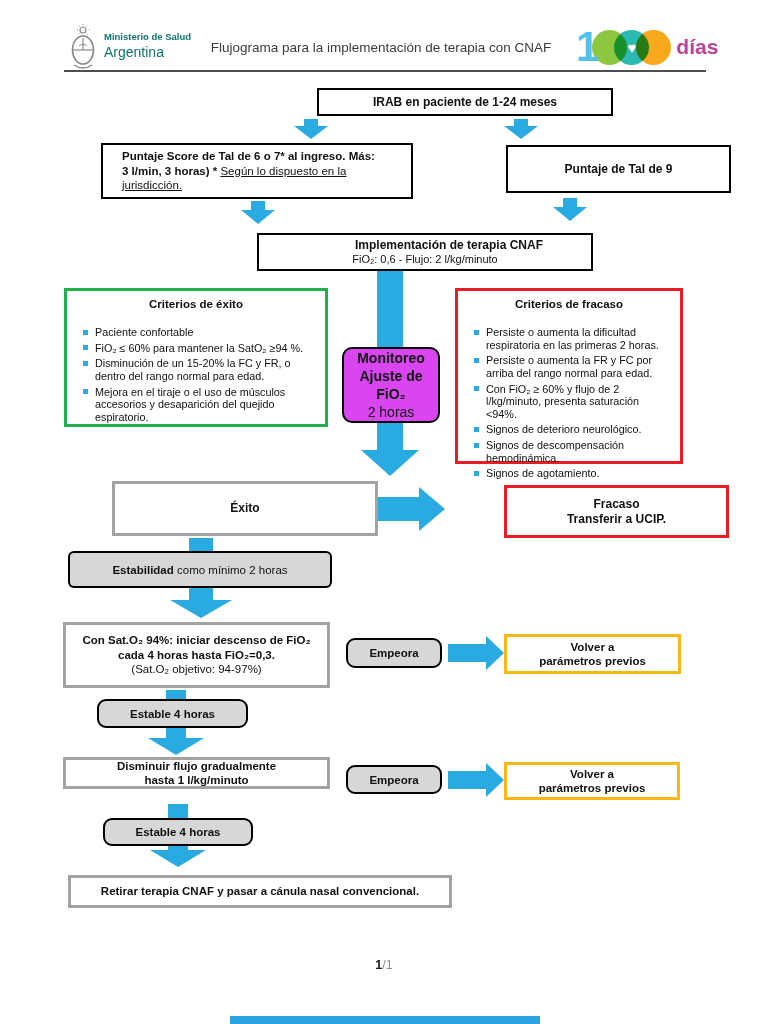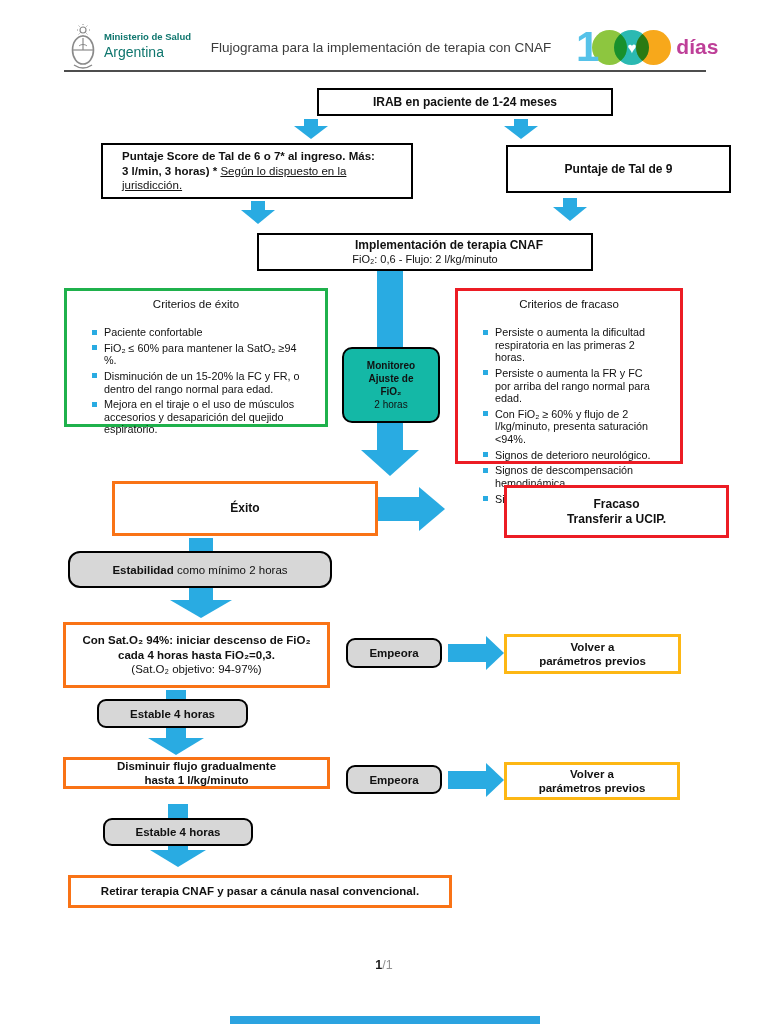--- a/index.html
+++ b/index.html
@@ -18,43 +18,43 @@
   .circ{width:35px;height:35px;border-radius:50%;mix-blend-mode:multiply;flex:0 0 auto;}
   .c-green{background:#8dc63f;}
   .c-teal{background:#2bb9b2;margin-left:-13px;display:flex;align-items:center;justify-content:center;}
   .c-orange{background:#f7a81b;margin-left:-13px;}
   .heart{color:#ffffff;font-size:15px;line-height:1;}
   .d-word{color:#be3f98;font-weight:bold;font-size:21px;margin-left:5px;}
   
   .bx{position:absolute;background:#fff;border:2px solid #000;box-sizing:border-box;
       display:flex;flex-direction:column;align-items:center;justify-content:center;
       text-align:center;z-index:2;line-height:1.25;}
-  .bx.green{border:3px solid #f97316;}
+  .bx.green{border:3px solid #a3a3a3;}
   .bx.red{border:3px solid #ec1c24;}
   .bx.yellow{border:3px solid #fdb714;}
-  .pill{position:absolute;background:#d7d7d7;border:2.5px solid #000;border-radius:12px;
+  .pill{position:absolute;background:#d7d7d7;border:2.5px solid #000;border-radius:6px;
         box-sizing:border-box;display:flex;align-items:center;justify-content:center;
         text-align:center;z-index:2;}
   .bold{font-weight:bold;}
   .f12{font-size:12px;margin-left:48px;} .f115{font-size:11.5px;} .f11{font-size:11px;}
   .left-align{align-items:flex-start;text-align:left;padding-left:19px;padding-right:4px;}
   .uline{text-decoration:underline;font-weight:normal;}
   
   .crit{position:absolute;background:#fff;box-sizing:border-box;z-index:2;padding:7px 8px 4px 8px;}
   .crit.green{border:3px solid #1fb14c;}
   .crit.red{border:3px solid #ec1c24;}
-  .crit-title{font-weight:normal;font-size:11.5px;text-align:center;margin-bottom:16px;}
-  .crit-list{list-style:none;margin:16px;padding:0;font-size:10.8px;line-height:1.17;}
+  .crit-title{font-weight:bold;font-size:11.5px;text-align:center;margin-bottom:16px;}
+  .crit-list{list-style:none;margin:7px;padding:0;font-size:10.8px;line-height:1.17;}
   .crit-list li{position:relative;padding-left:13px;margin-bottom:3px;}
   .crit-list li::before{content:"";position:absolute;left:1px;top:3.5px;width:5px;height:5px;background:#29abe2;}
   
-  .monitoreo{position:absolute;left:342px;top:347px;width:98px;height:76px;background:#14b8a6;
+  .monitoreo{position:absolute;left:342px;top:347px;width:98px;height:76px;background:#d946ef;
              border:2.5px solid #000;border-radius:10px;box-sizing:border-box;z-index:2;
              display:flex;flex-direction:column;align-items:center;justify-content:center;
-             font-size:10px;line-height:1.3;text-align:center;}
+             font-size:14px;line-height:1.3;text-align:center;}
   
   .arr-v{position:absolute;display:flex;flex-direction:column;align-items:center;z-index:1;}
   .arr-v .sh{background:#29abe2;}
   .arr-v .hd{width:0;height:0;border-style:solid;border-color:#29abe2 transparent transparent transparent;}
   .arr-r{position:absolute;display:flex;flex-direction:row;align-items:center;z-index:1;}
   .arr-r .sh{background:#29abe2;}
   .arr-r .hd{width:0;height:0;border-style:solid;border-color:transparent transparent transparent #29abe2;}
   .arr-d{position:absolute;display:flex;flex-direction:row;align-items:center;z-index:1;}
   .arr-d .sh{background:#29abe2;height:24px;width:52px;}
   .arr-d .hl{width:0;height:0;border-style:solid;border-width:22px 26px 22px 0;border-color:transparent #29abe2 transparent transparent;}

